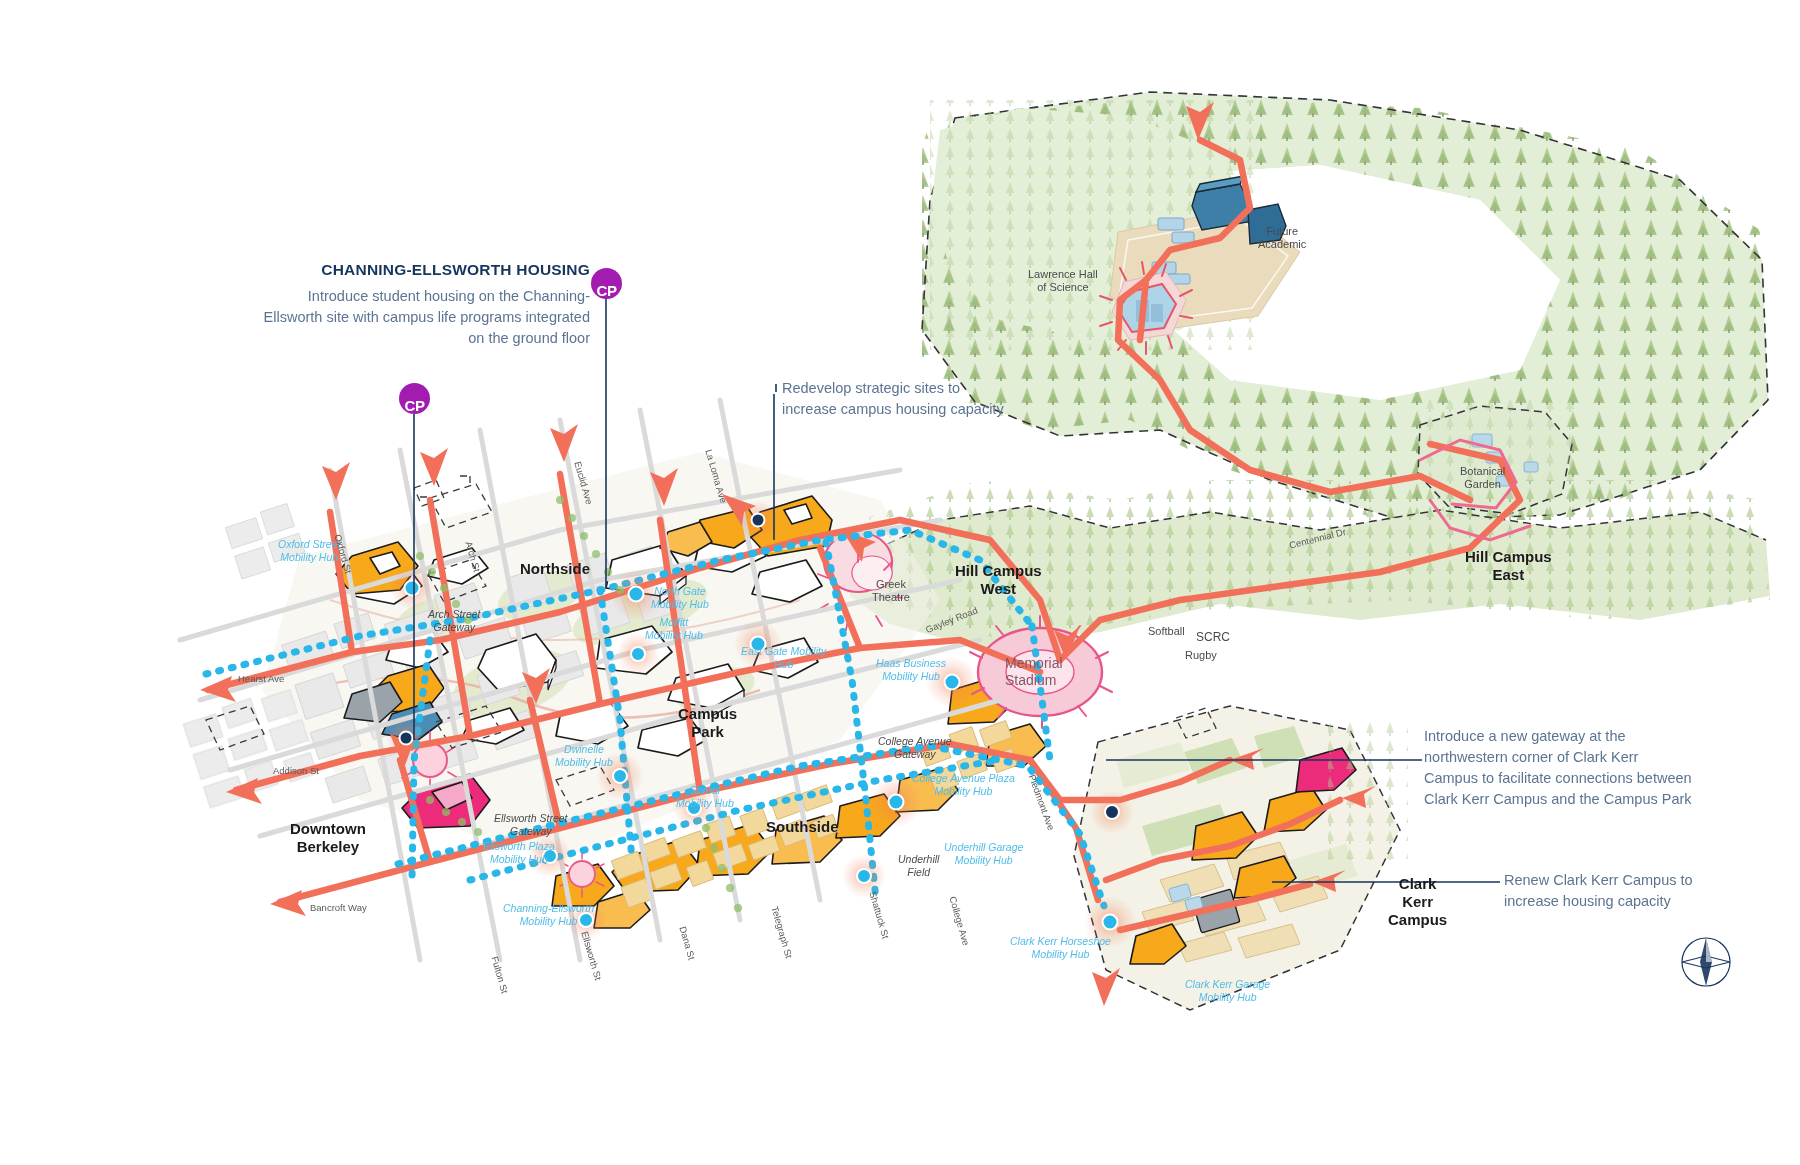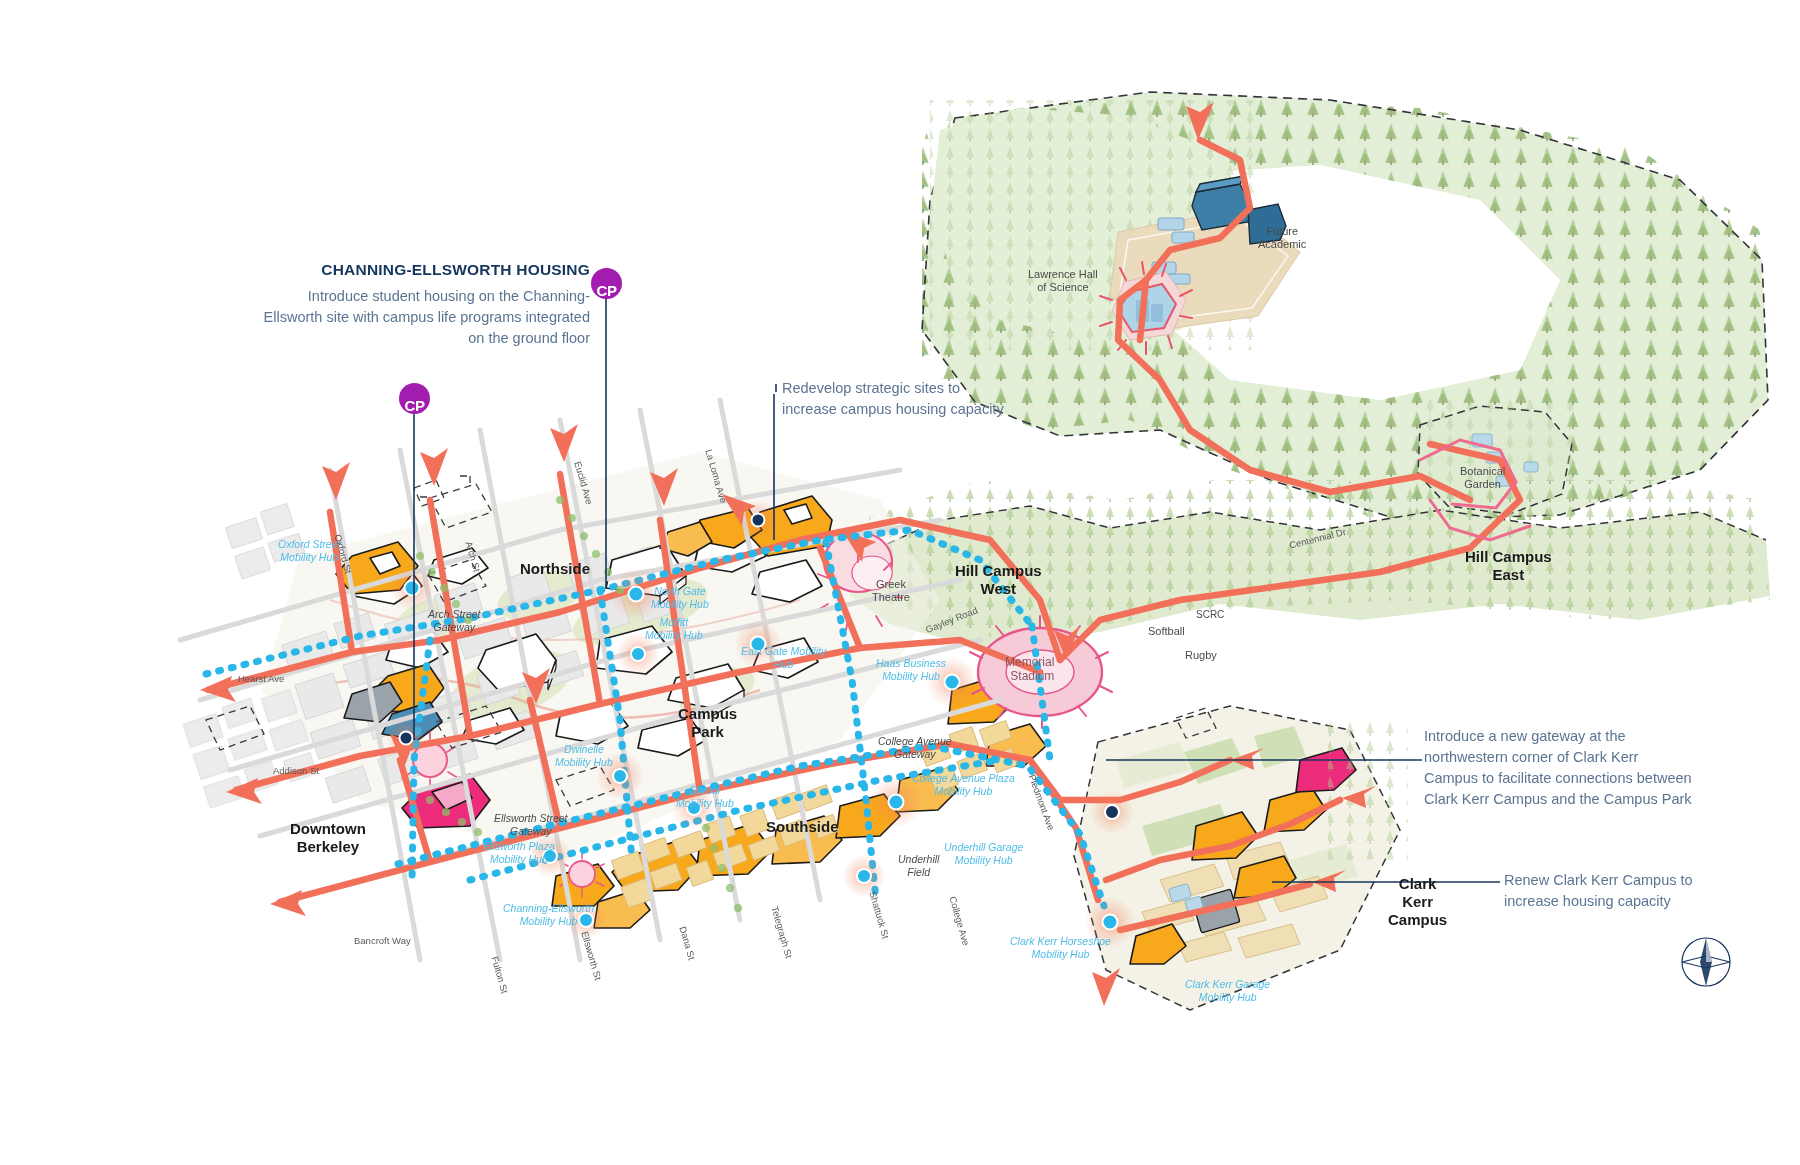--- a/index.html
+++ b/index.html
@@ -15,21 +15,21 @@
   .lalign{text-align:left;}
   .cpbadge{position:absolute;width:31px;height:31px;border-radius:50%;
            background:#a21caf;color:#fff;font-size:15px;font-weight:bold;
            display:flex;align-items:flex-end;justify-content:center;letter-spacing:-.5px;}
   .maplabel{position:absolute;white-space:nowrap;}
   .district{font-weight:bold;font-size:15px;color:#1b1b1b;line-height:1.2;text-align:center;}
   .hub{font-style:italic;font-size:10.5px;color:#4fbde9;line-height:1.25;text-align:center;}
   .gate{font-style:italic;font-size:10.5px;color:#4a4a4a;line-height:1.25;text-align:center;}
   .place{font-size:11px;color:#4a4a4a;line-height:1.2;text-align:center;}
   .street{font-size:9.5px;color:#5a5a5a;white-space:nowrap;}
-  .pinkplace{font-size:12px;color:#8a5566;line-height:1.2;text-align:right;}
+  .pinkplace{font-size:14px;color:#8a5566;line-height:1.2;text-align:left;}
 </style>
 </head>
 <body>
 
 <div id="stage">
 
   <svg class="layer" viewBox="0 0 1800 1165">
     <defs>
       <pattern id="treePat" width="26" height="24" patternUnits="userSpaceOnUse">
         <path d="M13 3 L18 17 L8 17 Z" fill="#a9c489" opacity=".85"></path>
@@ -659,25 +659,25 @@
   <div class="maplabel place" style="left:1460px;top:465px;white-space:pre;">Botanical
 Garden</div>
   <div class="maplabel place" style="left:872px;top:578px;white-space:pre;">Greek
 Theatre</div>
   <div class="maplabel pinkplace" style="left:1005px;top:655px;white-space:pre;">Memorial
 Stadium</div>
   <div class="maplabel gate" style="left:898px;top:853px;white-space:pre;">Underhill
 Field</div>
   <div class="maplabel place" style="left:1169px;top:649px;margin-left:16px;">Rugby</div>
   <div class="maplabel place" style="left:1148px;top:625px;">Softball</div>
-  <div class="maplabel place" style="left:1196px;top:609px;font-size:10px;">SCRC</div>
+  <div class="maplabel place" style="left:1196px;top:630px;font-size:12px;">SCRC</div>
 
   <div class="maplabel street" style="left:238px;top:673px;">Hearst Ave</div>
   <div class="maplabel street" style="left:273px;top:765px;">Addison St</div>
-  <div class="maplabel street" style="left:310px;top:935px;margin-left:44px;">Bancroft Way</div>
+  <div class="maplabel street" style="left:310px;top:902px;">Bancroft Way</div>
   <div class="maplabel street" style="left:343px;top:533px;transform:rotate(74deg);transform-origin:0 0;">Oxford St</div>
   <div class="maplabel street" style="left:474px;top:540px;transform:rotate(74deg);transform-origin:0 0;">Arch St</div>
   <div class="maplabel street" style="left:583px;top:460px;transform:rotate(74deg);transform-origin:0 0;">Euclid Ave</div>
   <div class="maplabel street" style="left:714px;top:448px;transform:rotate(74deg);transform-origin:0 0;">La Loma Ave</div>
   <div class="maplabel street" style="left:924px;top:625px;transform:rotate(-22deg);transform-origin:0 0;">Gayley Road</div>
   <div class="maplabel street" style="left:1037px;top:773px;transform:rotate(70deg);transform-origin:0 0;">Piedmont Ave</div>
   <div class="maplabel street" style="left:958px;top:895px;transform:rotate(74deg);transform-origin:0 0;">College Ave</div>
   <div class="maplabel street" style="left:780px;top:905px;transform:rotate(74deg);transform-origin:0 0;">Telegraph St</div>
   <div class="maplabel street" style="left:688px;top:925px;transform:rotate(74deg);transform-origin:0 0;">Dana St</div>
   <div class="maplabel street" style="left:500px;top:955px;transform:rotate(74deg);transform-origin:0 0;">Fulton St</div>

